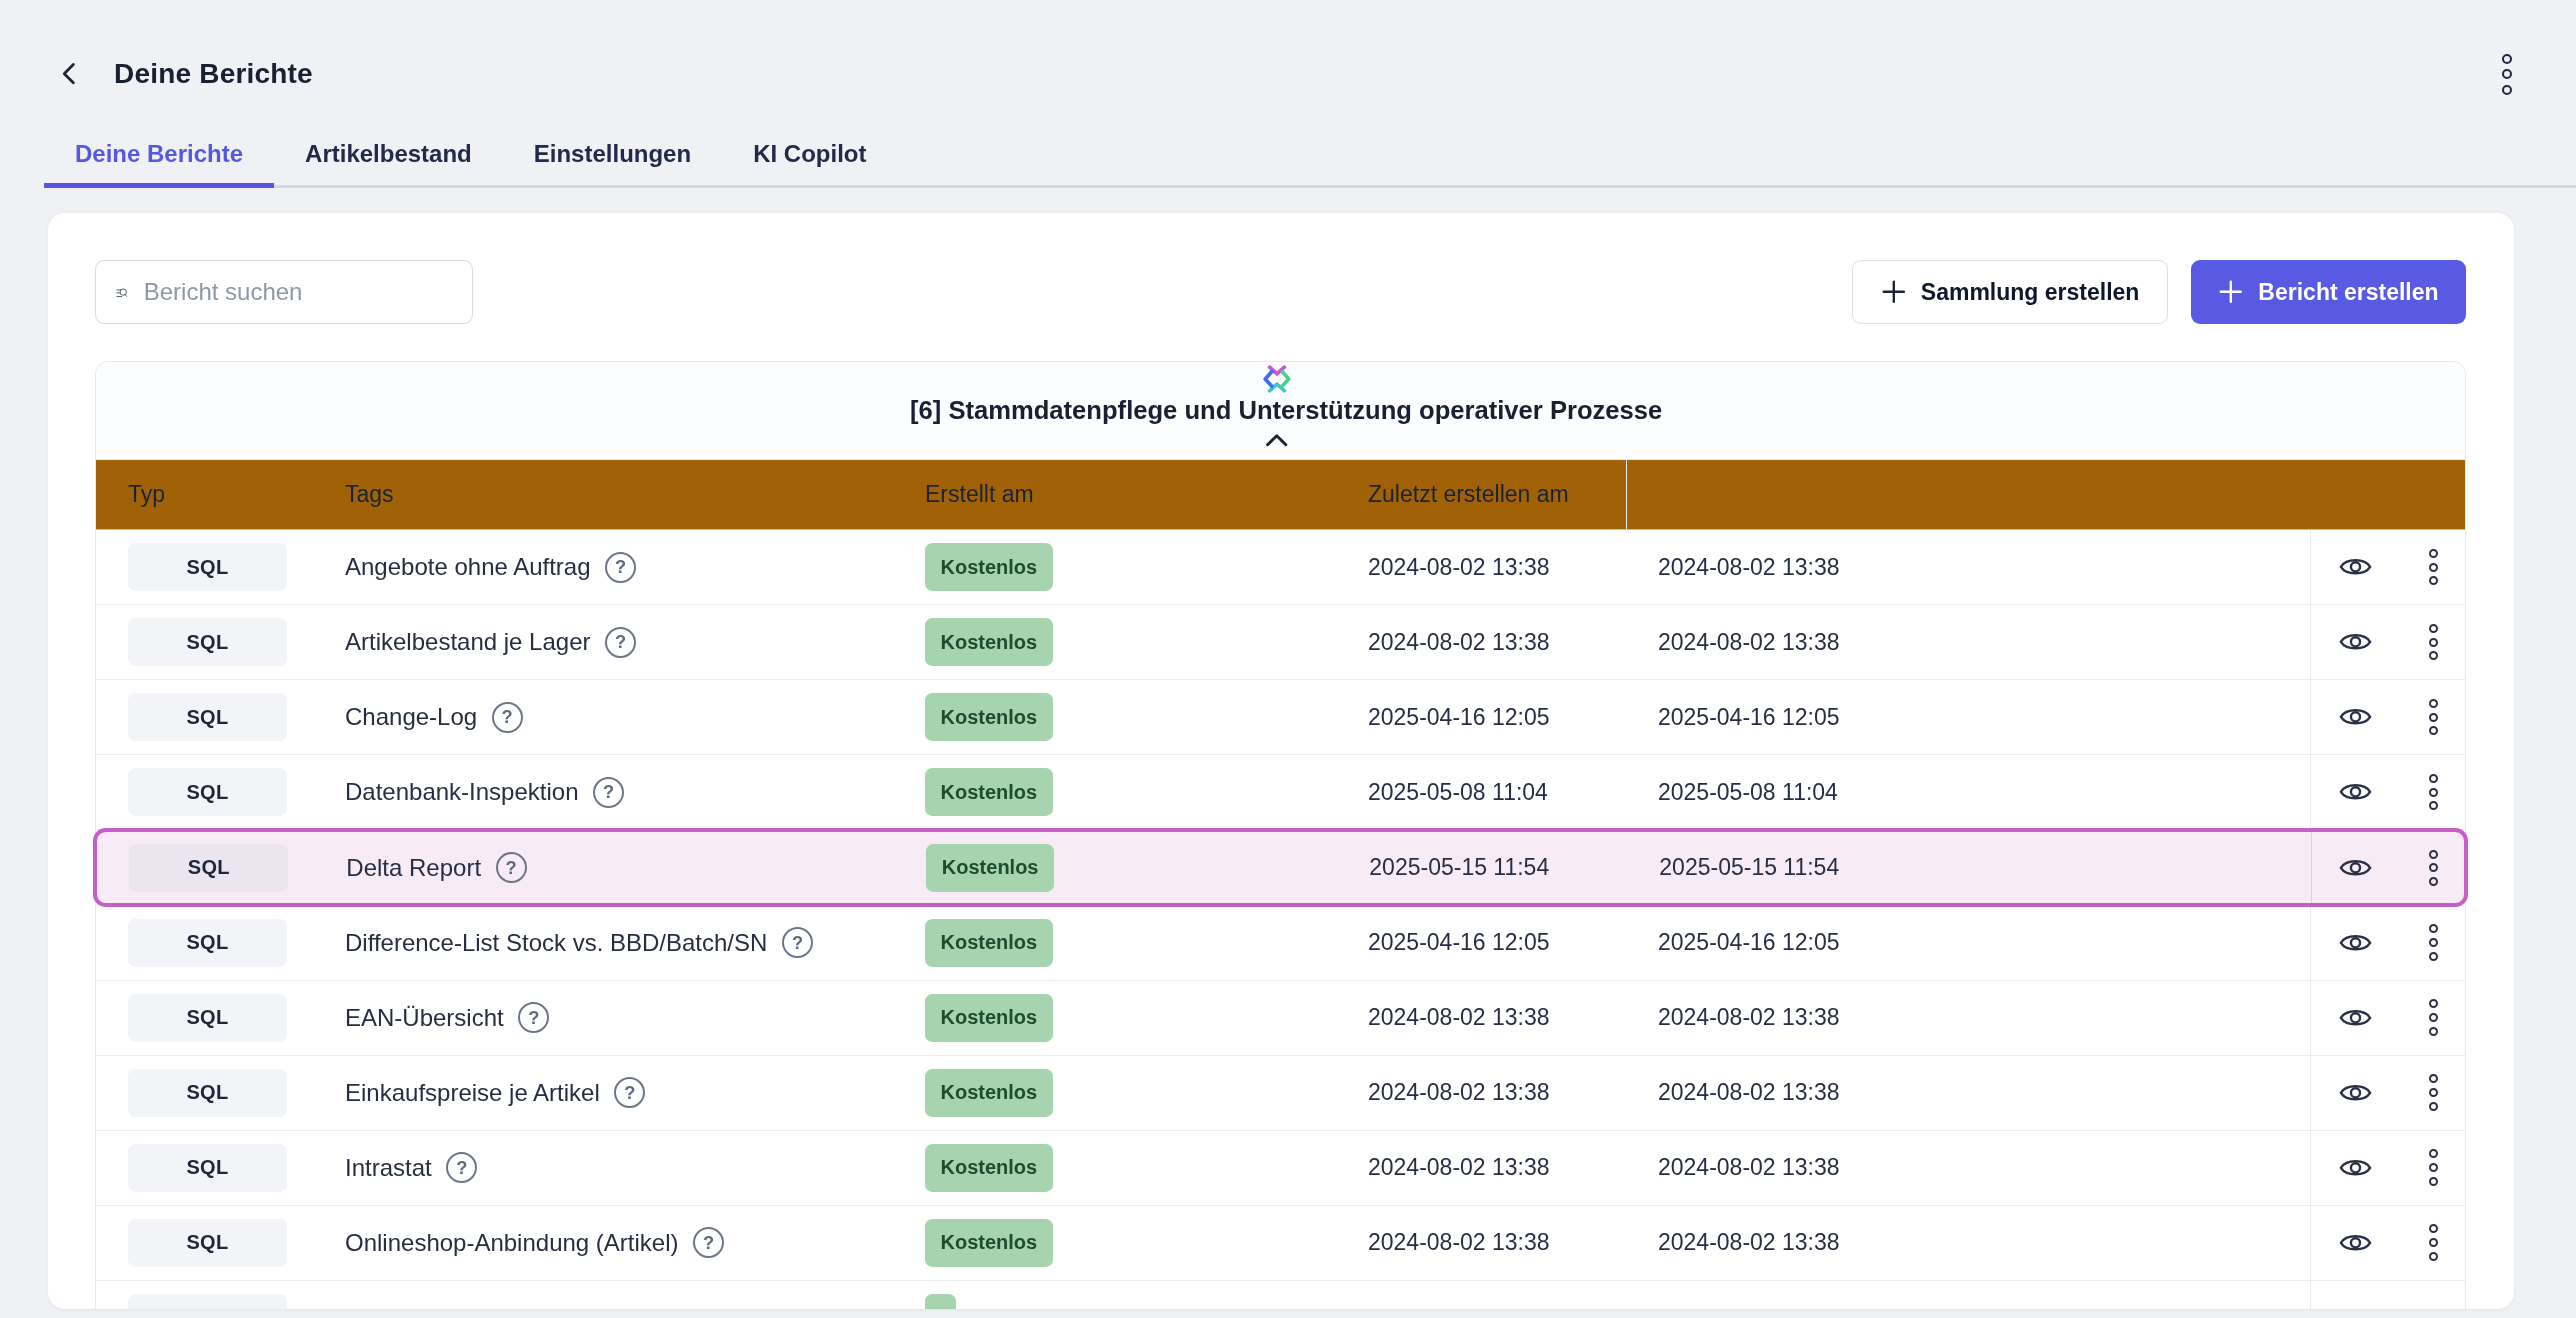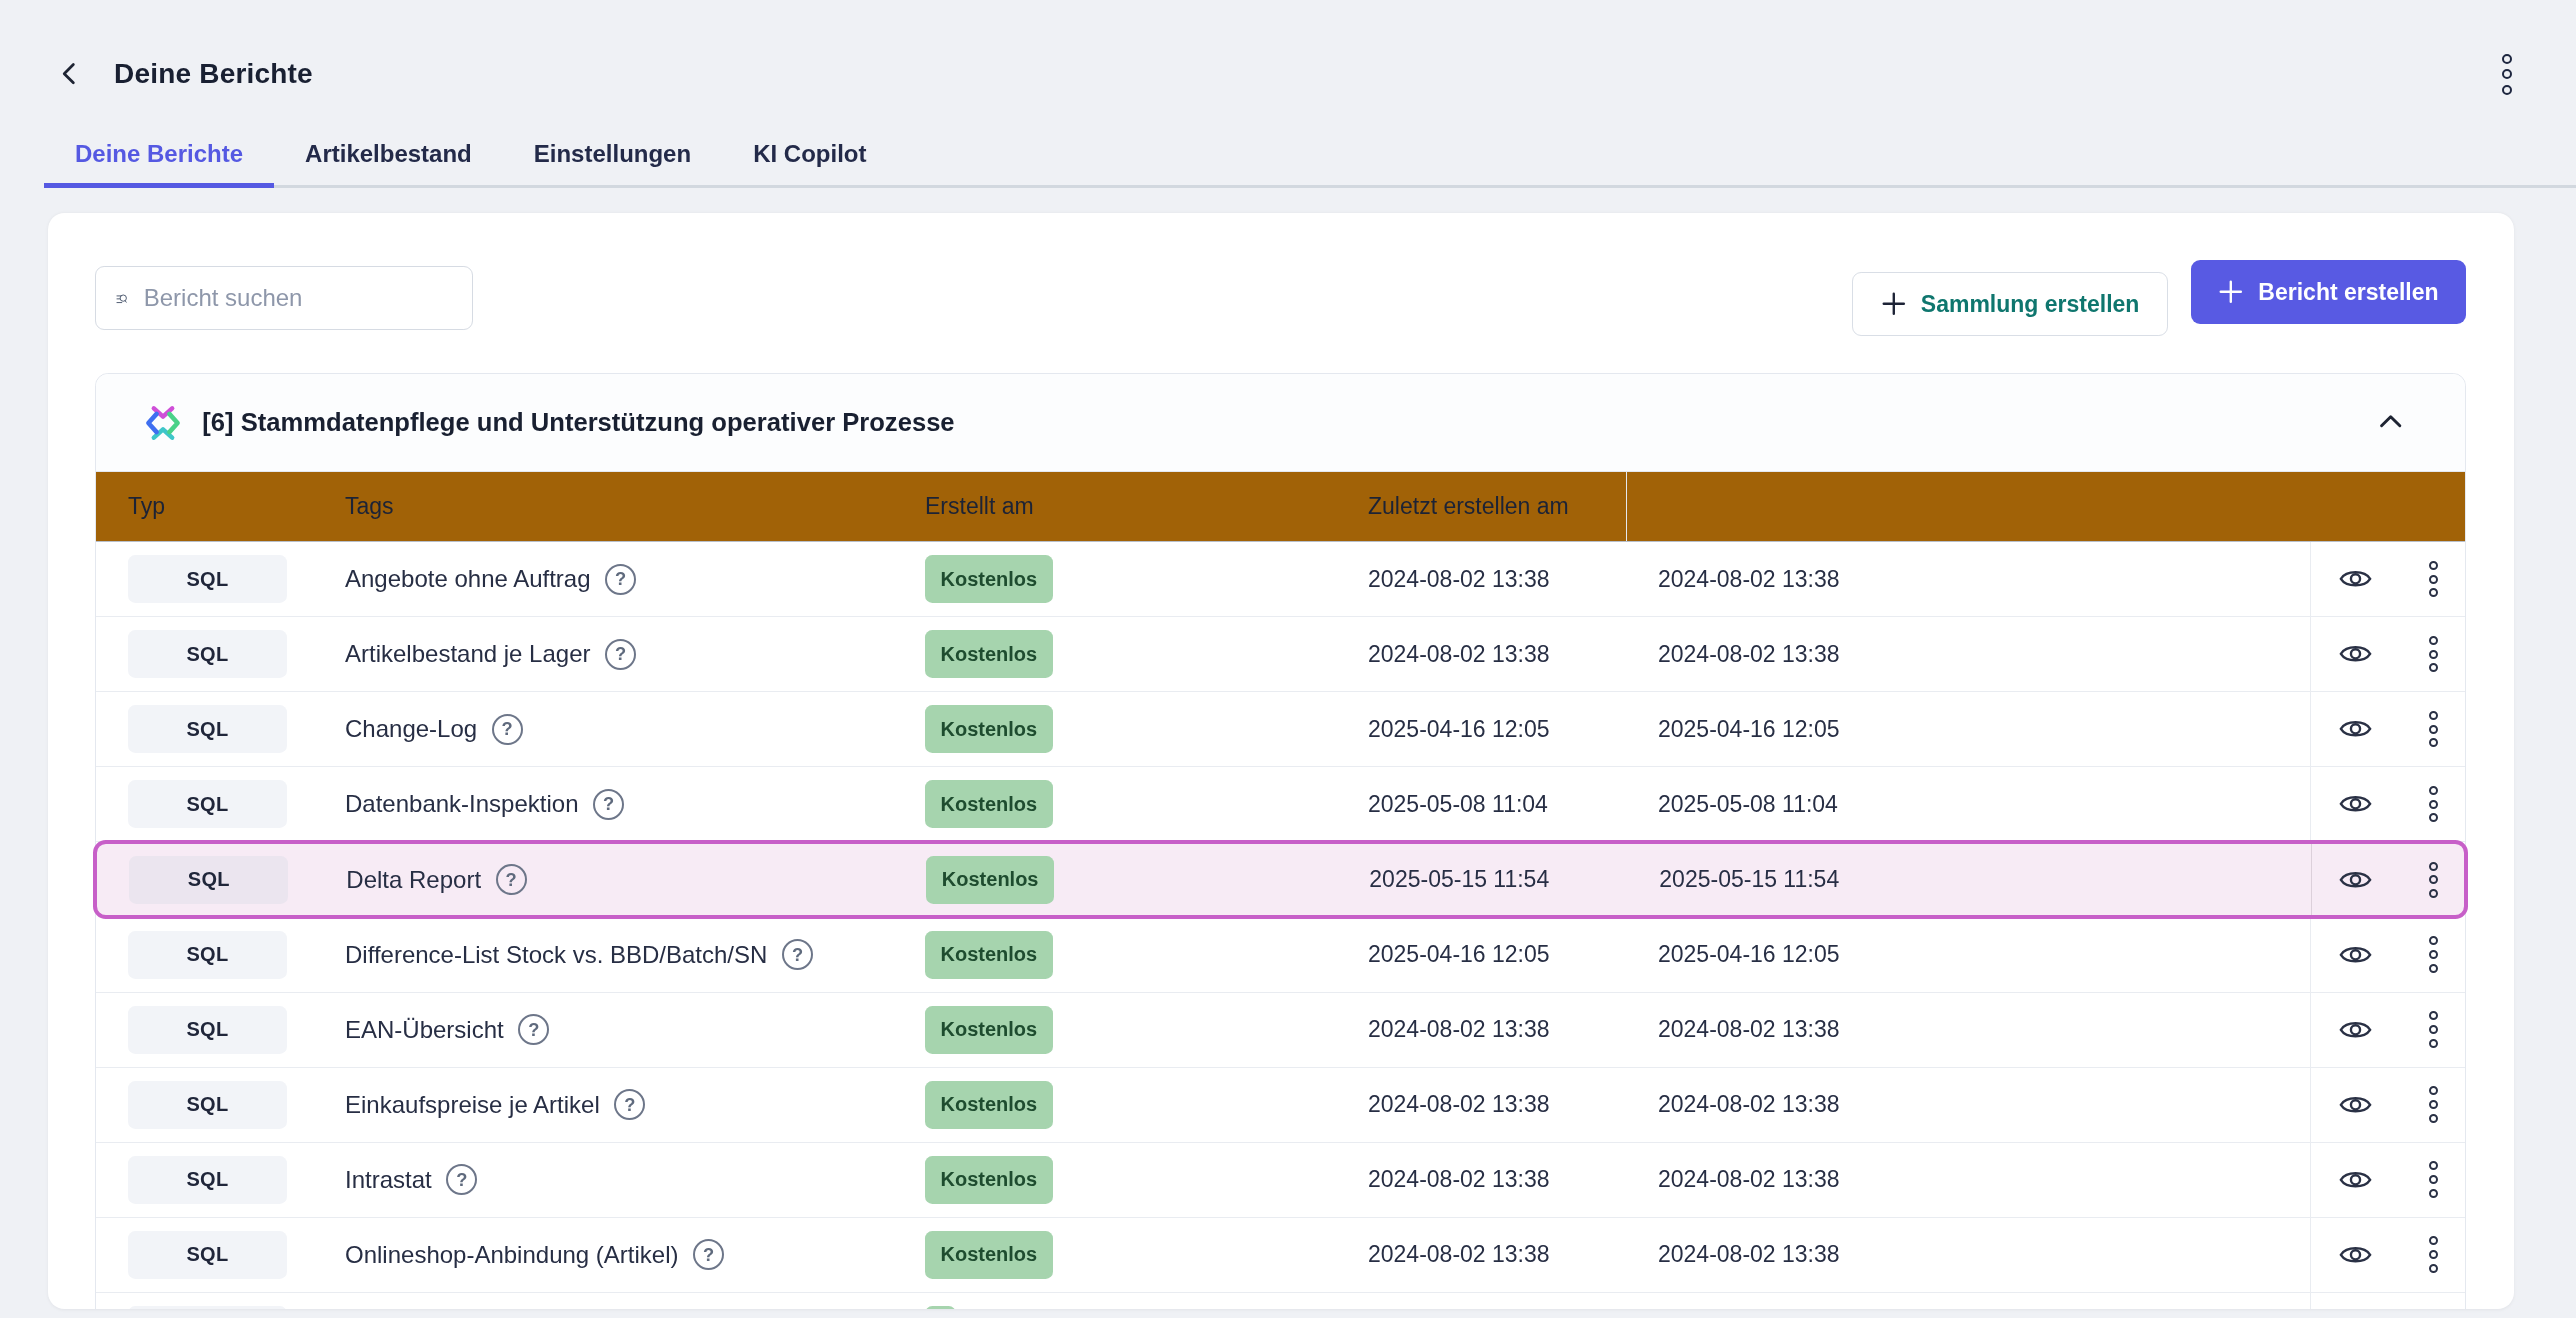--- a/index.html
+++ b/index.html
@@ -36,26 +36,26 @@
     position:relative;
   }
 
   
   .toolbar { display:flex; align-items:center; justify-content:space-between; }
   .search-box { width:378px; height:64px; border:1.8px solid #d6dbe3; border-radius:9.1px; display:flex; align-items:center; padding:0 18.3px; gap:14.6px; background:#fff; }
   .search-box input { border:none; outline:none; flex:1; font-size:24px; font-family:inherit; color:#2a3045; background:transparent; }
   .search-box input::placeholder { color:#8e97aa; }
   .toolbar-buttons { display:flex; gap:23px; }
   .btn { height:64px; border-radius:9.1px; display:inline-flex; align-items:center; gap:14.6px; padding:0 27.4px; font-size:23px; font-weight:600; font-family:inherit; cursor:pointer; }
-  .btn-outline { background:#fff; border:1.8px solid #d9dee6; color:#0f766e;margin-top:12px; }
+  .btn-outline { background:#fff; border:1.8px solid #d9dee6; color:#0f172a; }
   .btn-primary { background:#585ae3; border:none; color:#fff; }
 
   
   .section { margin-top:37px; border:1.8px solid #e4e8ef; border-radius:12.8px 12.8px 0 0; }
-  .section-header { height:97px; display:flex; align-items:center; padding:0 53px 0 46px; background:#fcfdfe; border-radius:12.8px 12.8px 0 0; }
+  .section-header { height:97px; display:flex; align-items:center; padding:0 53px 0 46px; background:#fcfdfe; border-radius:12.8px 12.8px 0 0;flex-direction:column; }
   .section-title { margin-left:18.3px; font-size:25.6px; font-weight:700; color:#192031; flex:1; }
   .collapse-btn { background:none; border:none; cursor:pointer; padding:7.3px; }
 
   
   .grid-cols { display:grid; grid-template-columns:217px 580px 443px 290px 684px 1fr; }
   .thead { height:71px; background:#a16207; border-top:1.8px solid #e4e8ef; border-bottom:1.8px solid #b8bfca; align-items:center; font-size:23px; font-weight:400; color:#1c2336; }
   .thead > div { padding-left:32px; }
   .thead .col-actions { height:100%; border-left:1.8px solid #e4e8ef; }
 
   .row { height:75px; align-items:center; border-bottom:1.8px solid #e9ecf1; background:#fff; cursor:pointer; }

